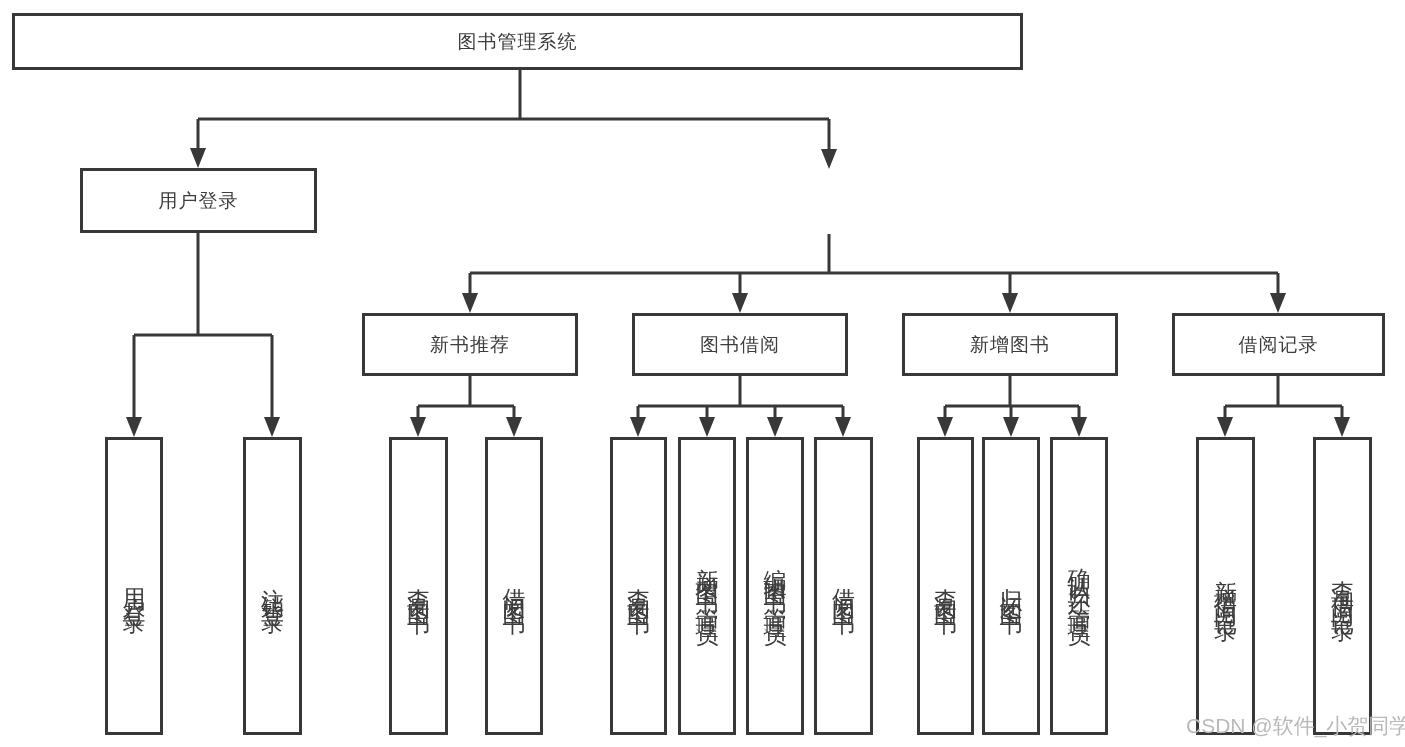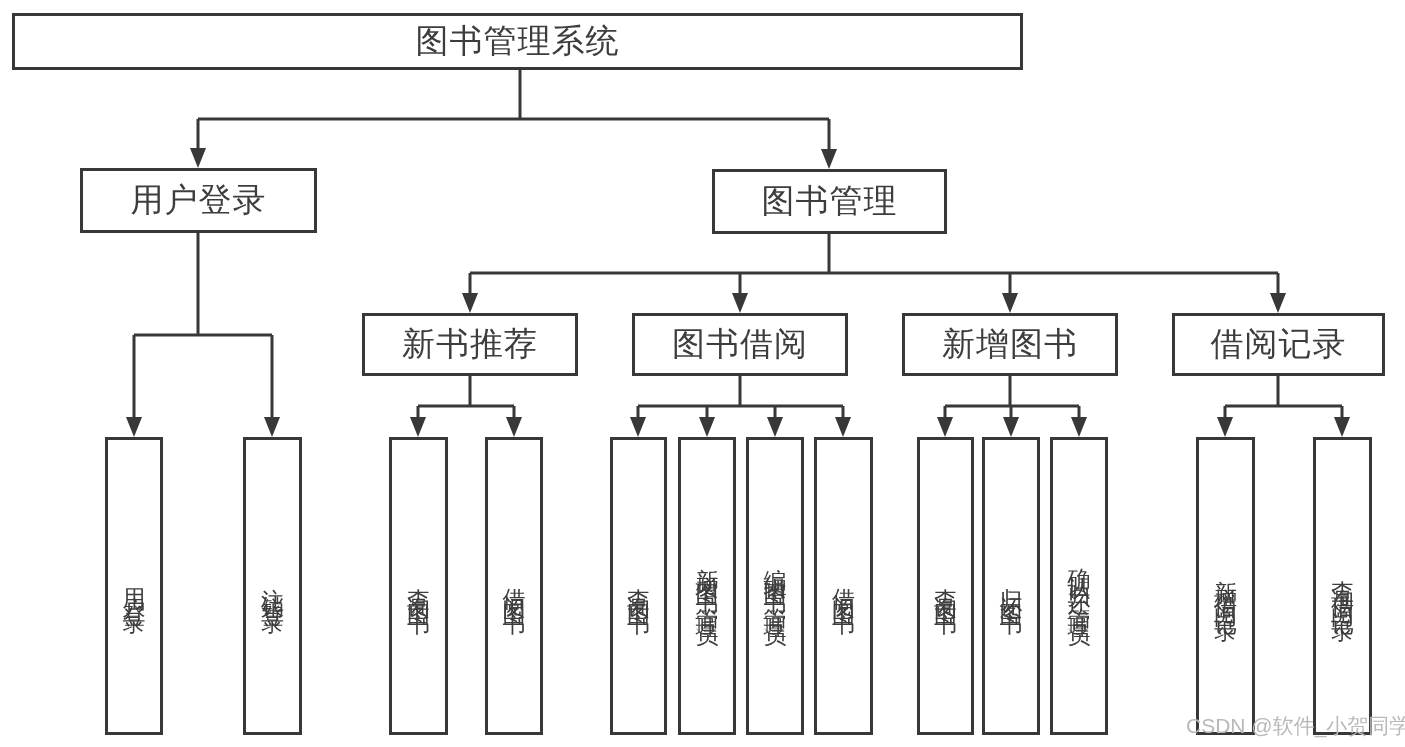--- a/index.html
+++ b/index.html
@@ -25,21 +25,21 @@
     position: absolute;
     box-sizing: border-box;
     border: 3px solid #383838;
     background: #ffffff;
     display: flex;
     align-items: center;
     justify-content: center;
     color: #3d3d3d;
   }
   .node.h span {
-    font-size: 33px;
+    font-size: 19px;
     letter-spacing: 1px;
     white-space: nowrap;
   }
   .node.v span {
     writing-mode: vertical-lr;
     text-orientation: mixed;
     font-size: 23px;
     line-height: 1;
     letter-spacing: 8px;
     white-space: nowrap;
@@ -106,23 +106,20 @@
     </g>
   </svg>
 
   <div class="node h" style="left:12px;top:13px;width:1011px;height:57px">
     <span>图书管理系统</span>
   </div>
 
   <div class="node h" style="left:80px;top:168px;width:237px;height:65px">
     <span>用户登录</span>
   </div>
-  <div class="node h" style="left:712px;top:169px;width:235px;height:65px">
-    <span>图书管理</span>
-  </div>
 
   <div class="node h" style="left:632px;top:313px;width:216px;height:63px">
     <span>图书借阅</span>
   </div>
   <div class="node h" style="left:362px;top:313px;width:216px;height:63px">
     <span>新书推荐</span>
   </div>
   <div class="node h" style="left:902px;top:313px;width:216px;height:63px">
     <span>新增图书</span>
   </div>

